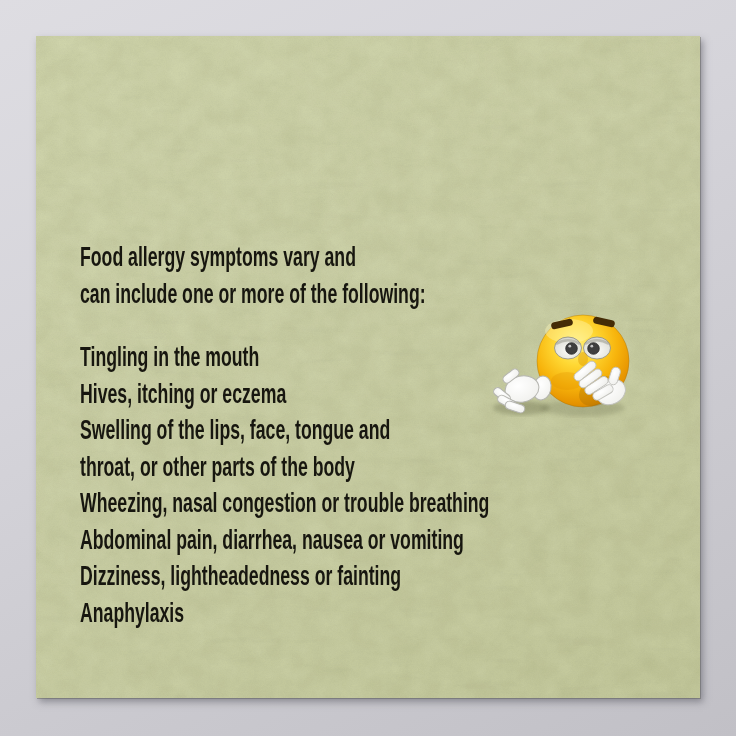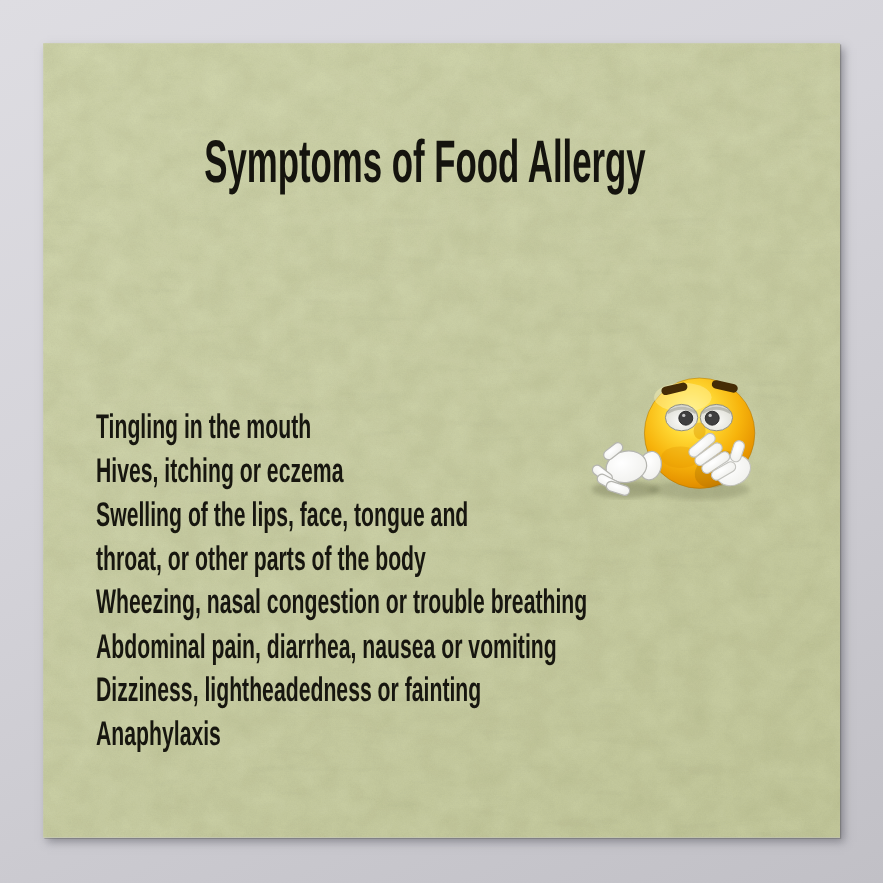--- a/index.html
+++ b/index.html
@@ -52,24 +52,25 @@
         <filter id="fibers" x="0" y="0" width="100%" height="100%">
           <feTurbulence type="turbulence" baseFrequency="0.012 0.09" numOctaves="2" seed="7"></feTurbulence>
           <feColorMatrix type="matrix" values="0 0 0 0 0.35  0 0 0 0 0.36  0 0 0 0 0.28  0.55 0 0 0 -0.22"></feColorMatrix>
         </filter>
       </defs>
       <rect class="tex-fine" width="664" height="662" filter="url(#fineGrain)" opacity="0.20"></rect>
       <rect class="tex-blotch" width="664" height="662" filter="url(#blotch)" opacity="0.26"></rect>
       <rect class="tex-blotch" width="664" height="662" filter="url(#fibers)" opacity="0.18"></rect>
     </svg>
 
-    <div class="title-row">
-      <span class="title-text">Symptoms of Food Allergy</span>
+
+    <div class="textblock intro">
+      <div class="line">Food allergy symptoms vary and</div>
+      <div class="line">can include one or more of the following:</div>
     </div>
-
 
     <div class="textblock symptoms">
       <div class="line">Tingling in the mouth</div>
       <div class="line">Hives, itching or eczema</div>
       <div class="line">Swelling of the lips, face, tongue and</div>
       <div class="line">throat, or other parts of the body</div>
       <div class="line">Wheezing, nasal congestion or trouble breathing</div>
       <div class="line">Abdominal pain, diarrhea, nausea or vomiting</div>
       <div class="line">Dizziness, lightheadedness or fainting</div>
       <div class="line">Anaphylaxis</div>

